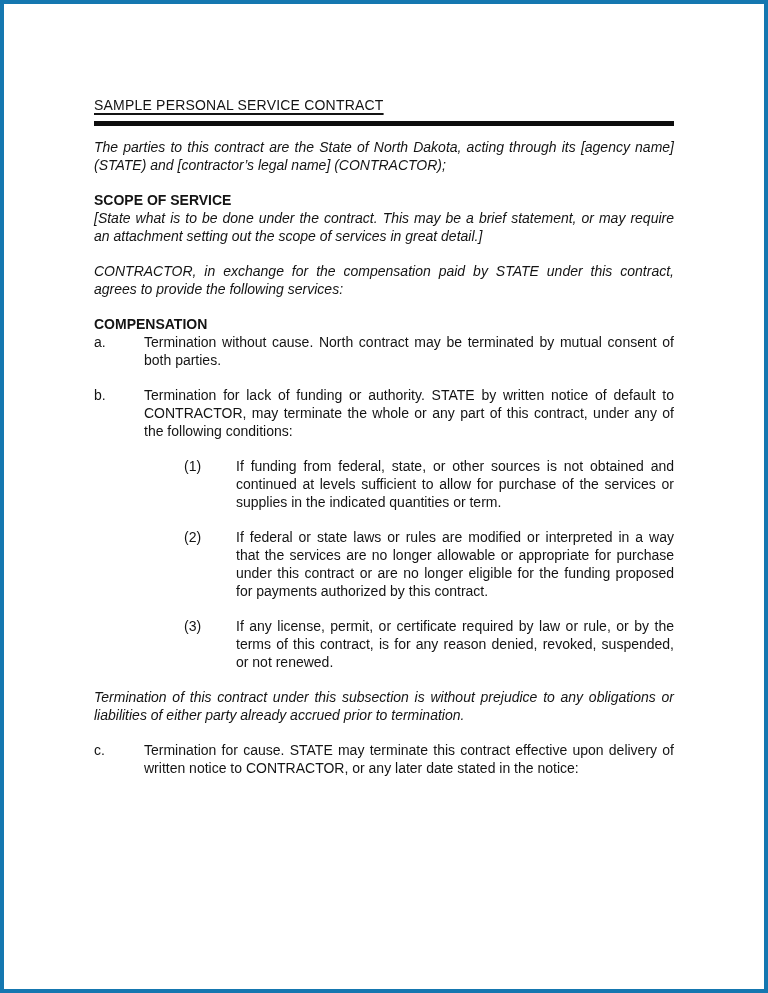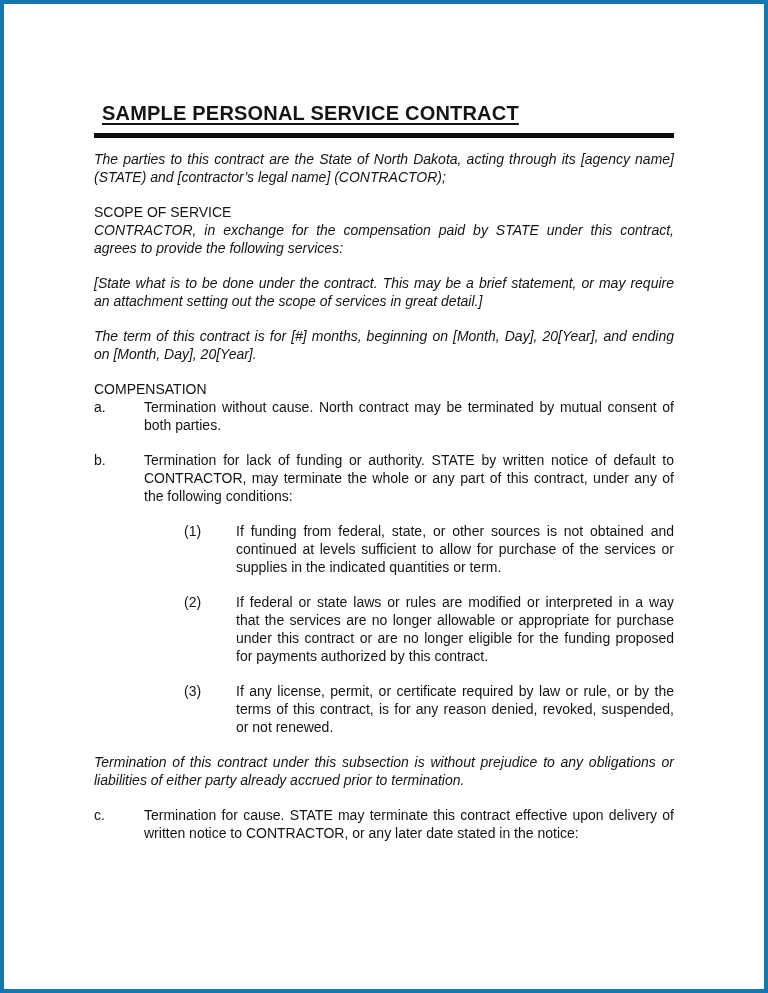--- a/index.html
+++ b/index.html
@@ -15,45 +15,45 @@
     background: #ffffff;
     font-family: "Liberation Sans", "DejaVu Sans", sans-serif;
     color: #141414;
     overflow: hidden;
   }
   .content {
     box-sizing: border-box;
     padding: 89px 90px 0 90px;
   }
   .doc-title {
-    font-size: 20px;
-    font-weight: bold;
+    font-size: 14px;
+    font-weight: normal;
     letter-spacing: 0.2px;
     line-height: 24px;
-    margin: 8px;
+    margin: 0;
     text-decoration: underline;
     text-decoration-thickness: 2px;
     text-underline-offset: 3px;
     white-space: nowrap;
   }
   .title-rule {
     height: 5px;
     background: #0d0d0d;
     margin: 4px 0 12px 0;
   }
   .para {
     font-size: 14px;
     line-height: 18px;
     margin: 0 0 17px 0;
     text-align: justify;
     font-style: italic;
   }
   .section-heading {
     font-size: 14px;
-    font-weight: normal;
+    font-weight: bold;
     line-height: 18px;
     margin: 0;
   }
   .li {
     display: flex;
     font-size: 14px;
     line-height: 18px;
     margin: 0 0 17px 0;
   }
   .li .marker {
@@ -77,26 +77,25 @@
 <div class="page">
   <div class="content">
 
     <h1 class="doc-title">SAMPLE PERSONAL SERVICE CONTRACT</h1>
     <div class="title-rule"></div>
 
     <p class="para">The parties to this contract are the State of North Dakota, acting through its [agency name] (STATE) and [contractor’s legal name] (CONTRACTOR);</p>
 
     <div>
       <h2 class="section-heading">SCOPE OF SERVICE</h2>
+      <p class="para">[State what is to be done under the contract. This may be a brief statement, or may require an attachment setting out the scope of services in great detail.]</p>
       <p class="para">CONTRACTOR, in exchange for the compensation paid by STATE under this contract, agrees to provide the following services:</p>
-      <p class="para">[State what is to be done under the contract. This may be a brief statement, or may require an attachment setting out the scope of services in great detail.]</p>
     </div>
 
     <div>
-      <p class="para">The term of this contract is for [#] months, beginning on [Month, Day], 20[Year], and ending on [Month, Day], 20[Year].</p>
     </div>
 
     <div>
       <h2 class="section-heading">COMPENSATION</h2>
     </div>
 
     <div>
 
       <div class="li">
         <span class="marker">a.</span>

